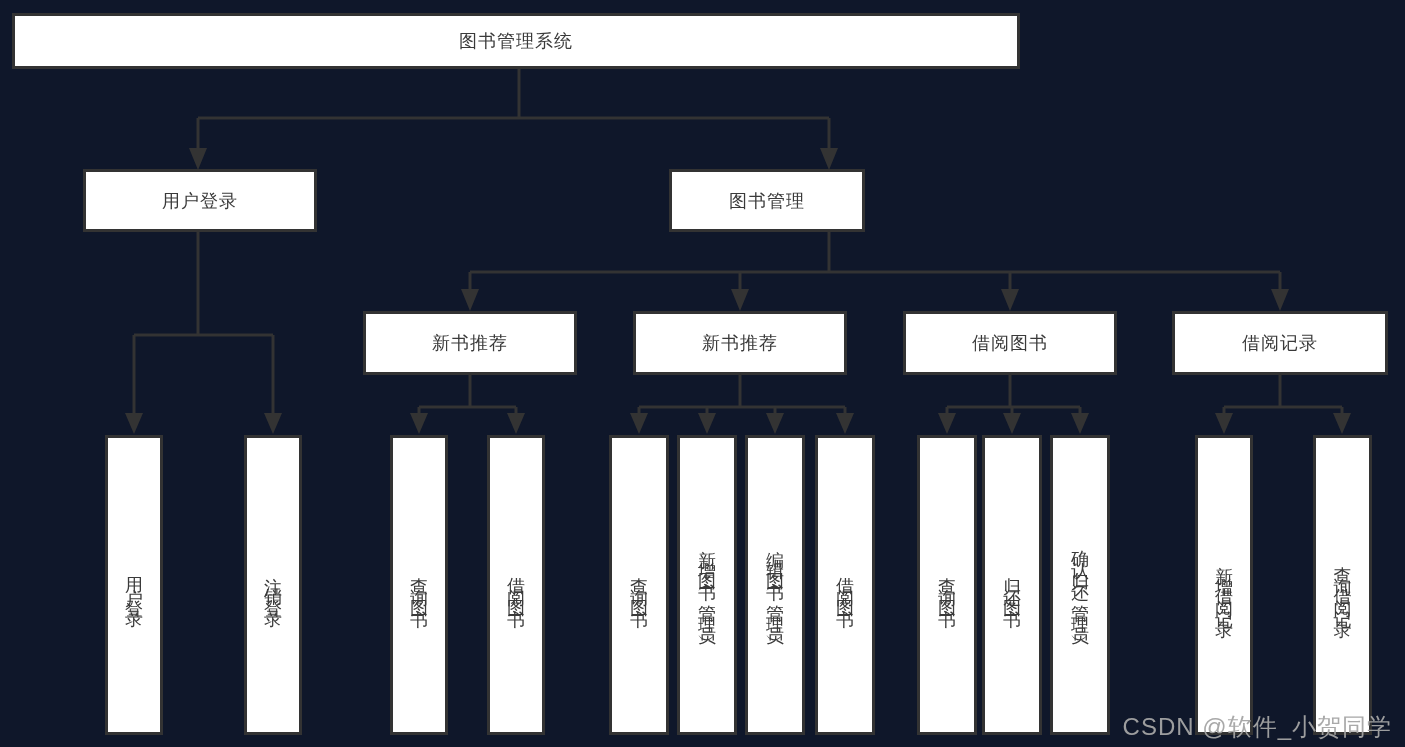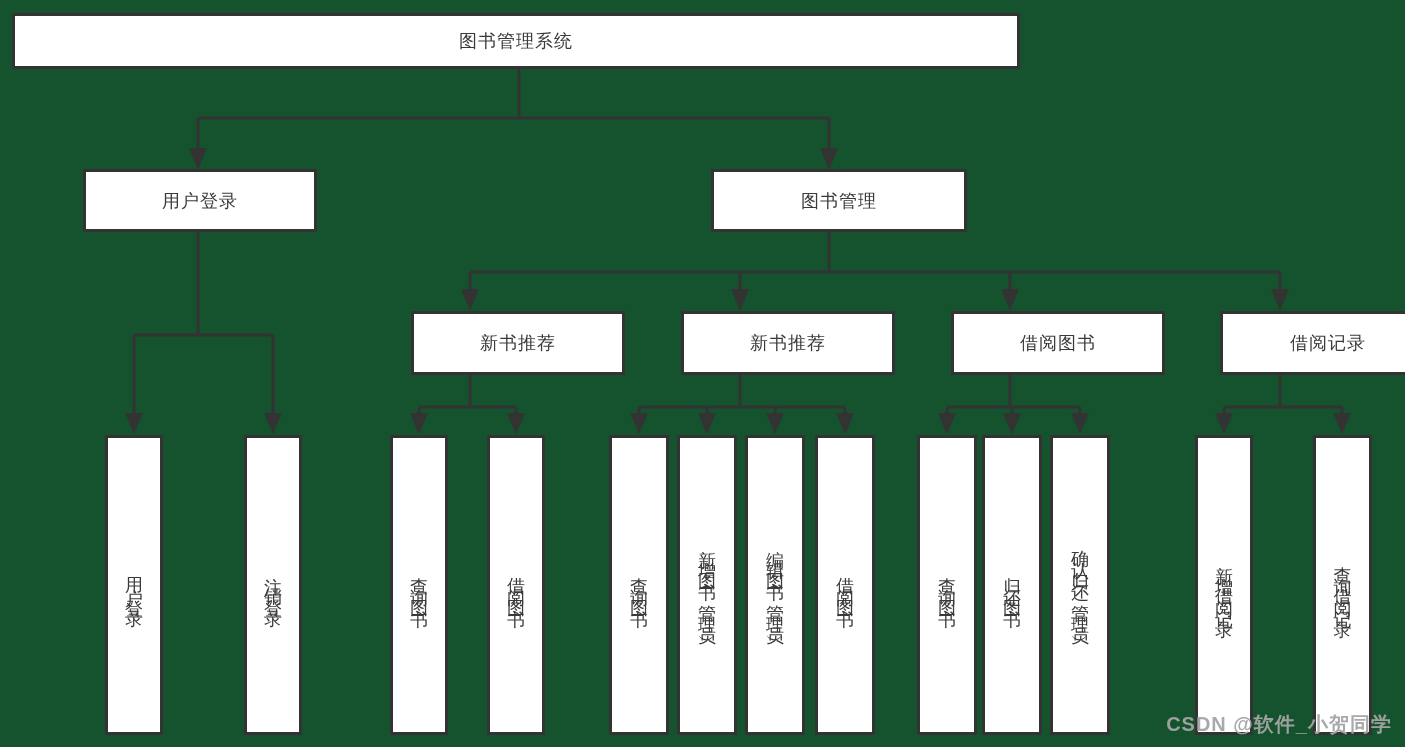--- a/index.html
+++ b/index.html
@@ -5,21 +5,21 @@
   html, body {
     margin: 0;
     padding: 0;
     background: #ffffff;
     font-family: "Liberation Sans", sans-serif;
   }
   #stage {
     position: relative;
     width: 1405px;
     height: 747px;
-    background: #14532d;
+    background: #0f172a;
     overflow: hidden;
   }
   #connectors {
     position: absolute;
     left: 0; top: 0;
     width: 1405px;
     height: 747px;
   }
   .box {
     position: absolute;
@@ -36,25 +36,25 @@
   .box span { line-height: 1; letter-spacing: 1px; }
   .leaf span {
     writing-mode: vertical-rl;
     text-orientation: mixed;
     letter-spacing: 11px;
     line-height: 1;
   }
   
   .root   { left: 12px;  top: 13px;  width: 1008px; height: 56px; }
   .lvl2   { top: 169px; height: 63px; }
-  .lvl3   { top: 311px; height: 64px; margin-left: 48px; }
+  .lvl3   { top: 311px; height: 64px; }
   .leaf   { top: 435px; height: 300px; width: 60px; }
 
   #node-user-login        { left: 83px;   width: 234px; }
-  #node-book-management   { left: 711px;  width: 256px; }
+  #node-book-management   { left: 669px;  width: 196px; }
 
   #node-new-book-recommend{ left: 363px;  width: 214px; }
   #node-book-borrow       { left: 633px;  width: 214px; }
   #node-current-borrow    { left: 903px;  width: 214px; }
   #node-borrow-records    { left: 1172px; width: 216px; justify-content: center; }
 
   #leaf-user-login        { left: 105px; width: 58px; }
   #leaf-logout            { left: 244px; width: 58px; }
   #leaf-rec-query         { left: 390px; width: 58px; }
   #leaf-rec-borrow        { left: 487px; width: 58px; }
@@ -65,26 +65,25 @@
   #leaf-cur-query         { left: 917px; }
   #leaf-cur-return        { left: 982px; }
   #leaf-cur-confirm       { left: 1050px; }
   #leaf-recd-add          { left: 1195px; width: 58px; }
   #leaf-recd-query        { left: 1313px; width: 59px; }
 
   #watermark {
     position: absolute;
     right: 13px;
     top: 711px;
-    font-size: 20px;
+    font-size: 24px;
     color: rgba(164, 164, 164, 0.95);
     letter-spacing: 1px;
     z-index: 5;
     white-space: nowrap;
-    font-weight: bold;
   }
 </style>
 </head>
 <body>
 
 <div id="stage">
 
   <svg id="connectors" viewBox="0 0 1405 747" xmlns="http://www.w3.org/2000/svg">
     <g stroke="#333333" stroke-width="3" fill="none">
 

